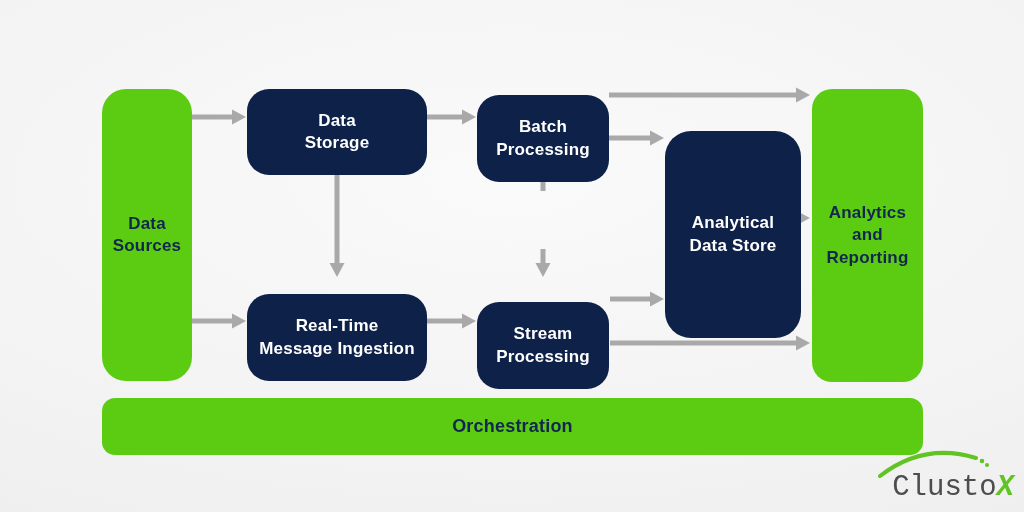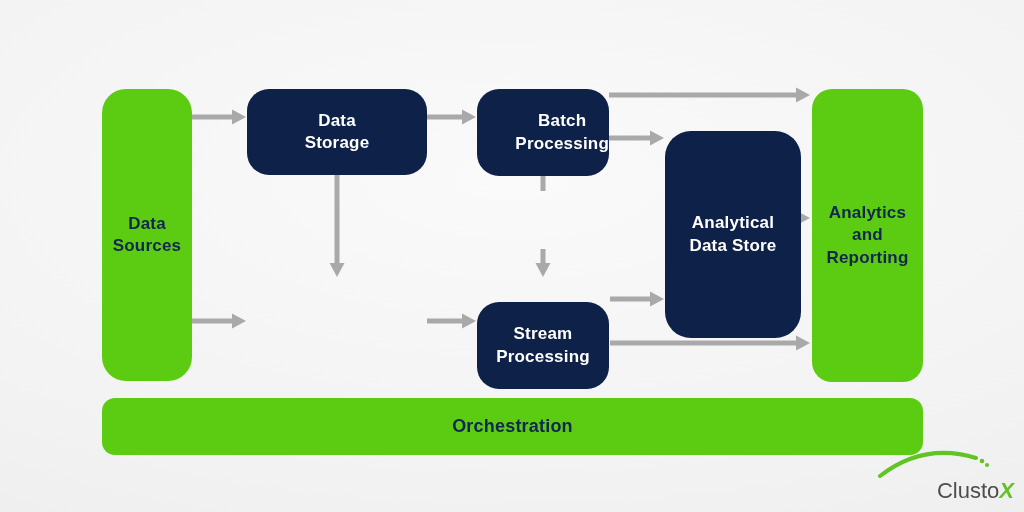--- a/index.html
+++ b/index.html
@@ -23,34 +23,34 @@
   #arrow-layer{position:absolute;left:0;top:0;width:1024px;height:512px;}
   .node{
     position:absolute;display:flex;align-items:center;justify-content:center;
     text-align:center;font-weight:bold;letter-spacing:.2px;margin-top:16px;
   }
   .node span{white-space:pre-line;line-height:1.3;}
   .navy{background:var(--navy);color:var(--text-on-navy);border-radius:22px;font-size:17px;}
   .green{background:var(--green);color:var(--text-on-green);border-radius:20px;font-size:17px;}
   .n-ds{left:102px;top:73px;width:90px;height:292px;border-radius:24px;}
   .n-storage{left:247px;top:73px;width:180px;height:86px;}
-  .n-batch{left:477px;top:73px;width:132px;height:87px;justify-content:flex-end;}
+  .n-batch{left:477px;top:79px;width:132px;height:87px;}
   .n-ml{left:479px;top:192px;width:130px;height:56px;border-radius:16px;}
   .n-rtmi{left:247px;top:278px;width:180px;height:87px;}
   .n-stream{left:477px;top:286px;width:132px;height:87px;}
   .n-ads{left:665px;top:115px;width:136px;height:207px;border-radius:26px;}
   .n-ar{left:812px;top:73px;width:111px;height:293px;}
   .n-orch{left:102px;top:382px;width:821px;height:57px;border-radius:13px;font-size:18px;}
   .logo{
     position:absolute;right:10px;bottom:8px;width:140px;height:56px;
   }
   .logo-swoosh{position:absolute;left:2px;top:0;}
   .logo-line{position:absolute;left:0;bottom:2px;width:140px;text-align:right;
-    font-family:Liberation Sans, sans-serif;font-weight:400;
-    font-size:22px;color:var(--logo-text);letter-spacing:0px;line-height:1;margin-top:8px;}
+    font-family:Liberation Mono, monospace;font-weight:400;
+    font-size:29px;color:var(--logo-text);letter-spacing:0px;line-height:1;margin-top:8px;}
   .logo-x{color:var(--logo-green);font-style:italic;font-weight:bold;}
 </style>
 </head>
 <body>
 
 <div class="canvas">
 
   <svg id="arrow-layer" xmlns="http://www.w3.org/2000/svg" viewBox="0 0 1024 512">
       <line x1="192" y1="117" x2="234" y2="117" stroke="#a9a9a9" stroke-width="5"></line>
       <polygon points="246,117 232,124.5 232,109.5" fill="#a9a9a9"></polygon>
@@ -88,20 +88,24 @@
     <span>Data
 Storage</span>
   </div>
 
   <div class="node navy n-batch">
     <span>Batch
 Processing</span>
   </div>
 
 
+  <div class="node navy n-rtmi">
+    <span>Real-Time
+Message Ingestion</span>
+  </div>
 
   <div class="node navy n-stream">
     <span>Stream
 Processing</span>
   </div>
 
   <div class="node navy n-ads">
     <span>Analytical
 Data Store</span>
   </div>

